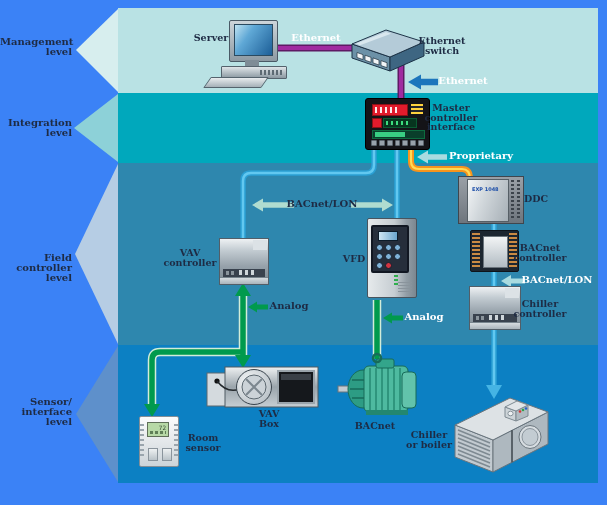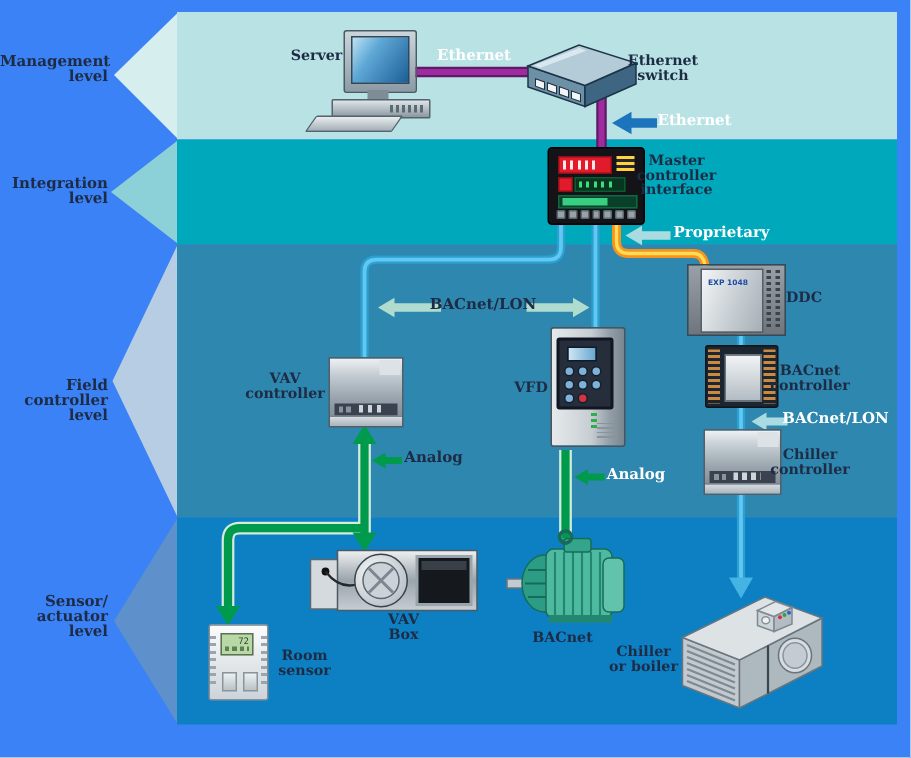--- a/index.html
+++ b/index.html
@@ -285,21 +285,21 @@
   </div>
 
   <div class="lvl" style="top:37px;">Management
 level</div>
   <div class="lvl" style="top:118px;">Integration
 level</div>
   <div class="lvl" style="top:253px;">Field
 controller
 level</div>
   <div class="lvl" style="top:397px;">Sensor/
-actuator
+interface
 level</div>
 
   <div class="dlabel" style="left:211px;top:33px;">Server</div>
   <div class="dlabel" style="left:442px;top:36px;">Ethernet
 switch</div>
   <div class="dlabel" style="left:451px;top:103px;">Master
 controller
 interface</div>
   <div class="dlabel" style="left:536px;top:194px;">DDC</div>
   <div class="dlabel" style="left:540px;top:243px;">BACnet

